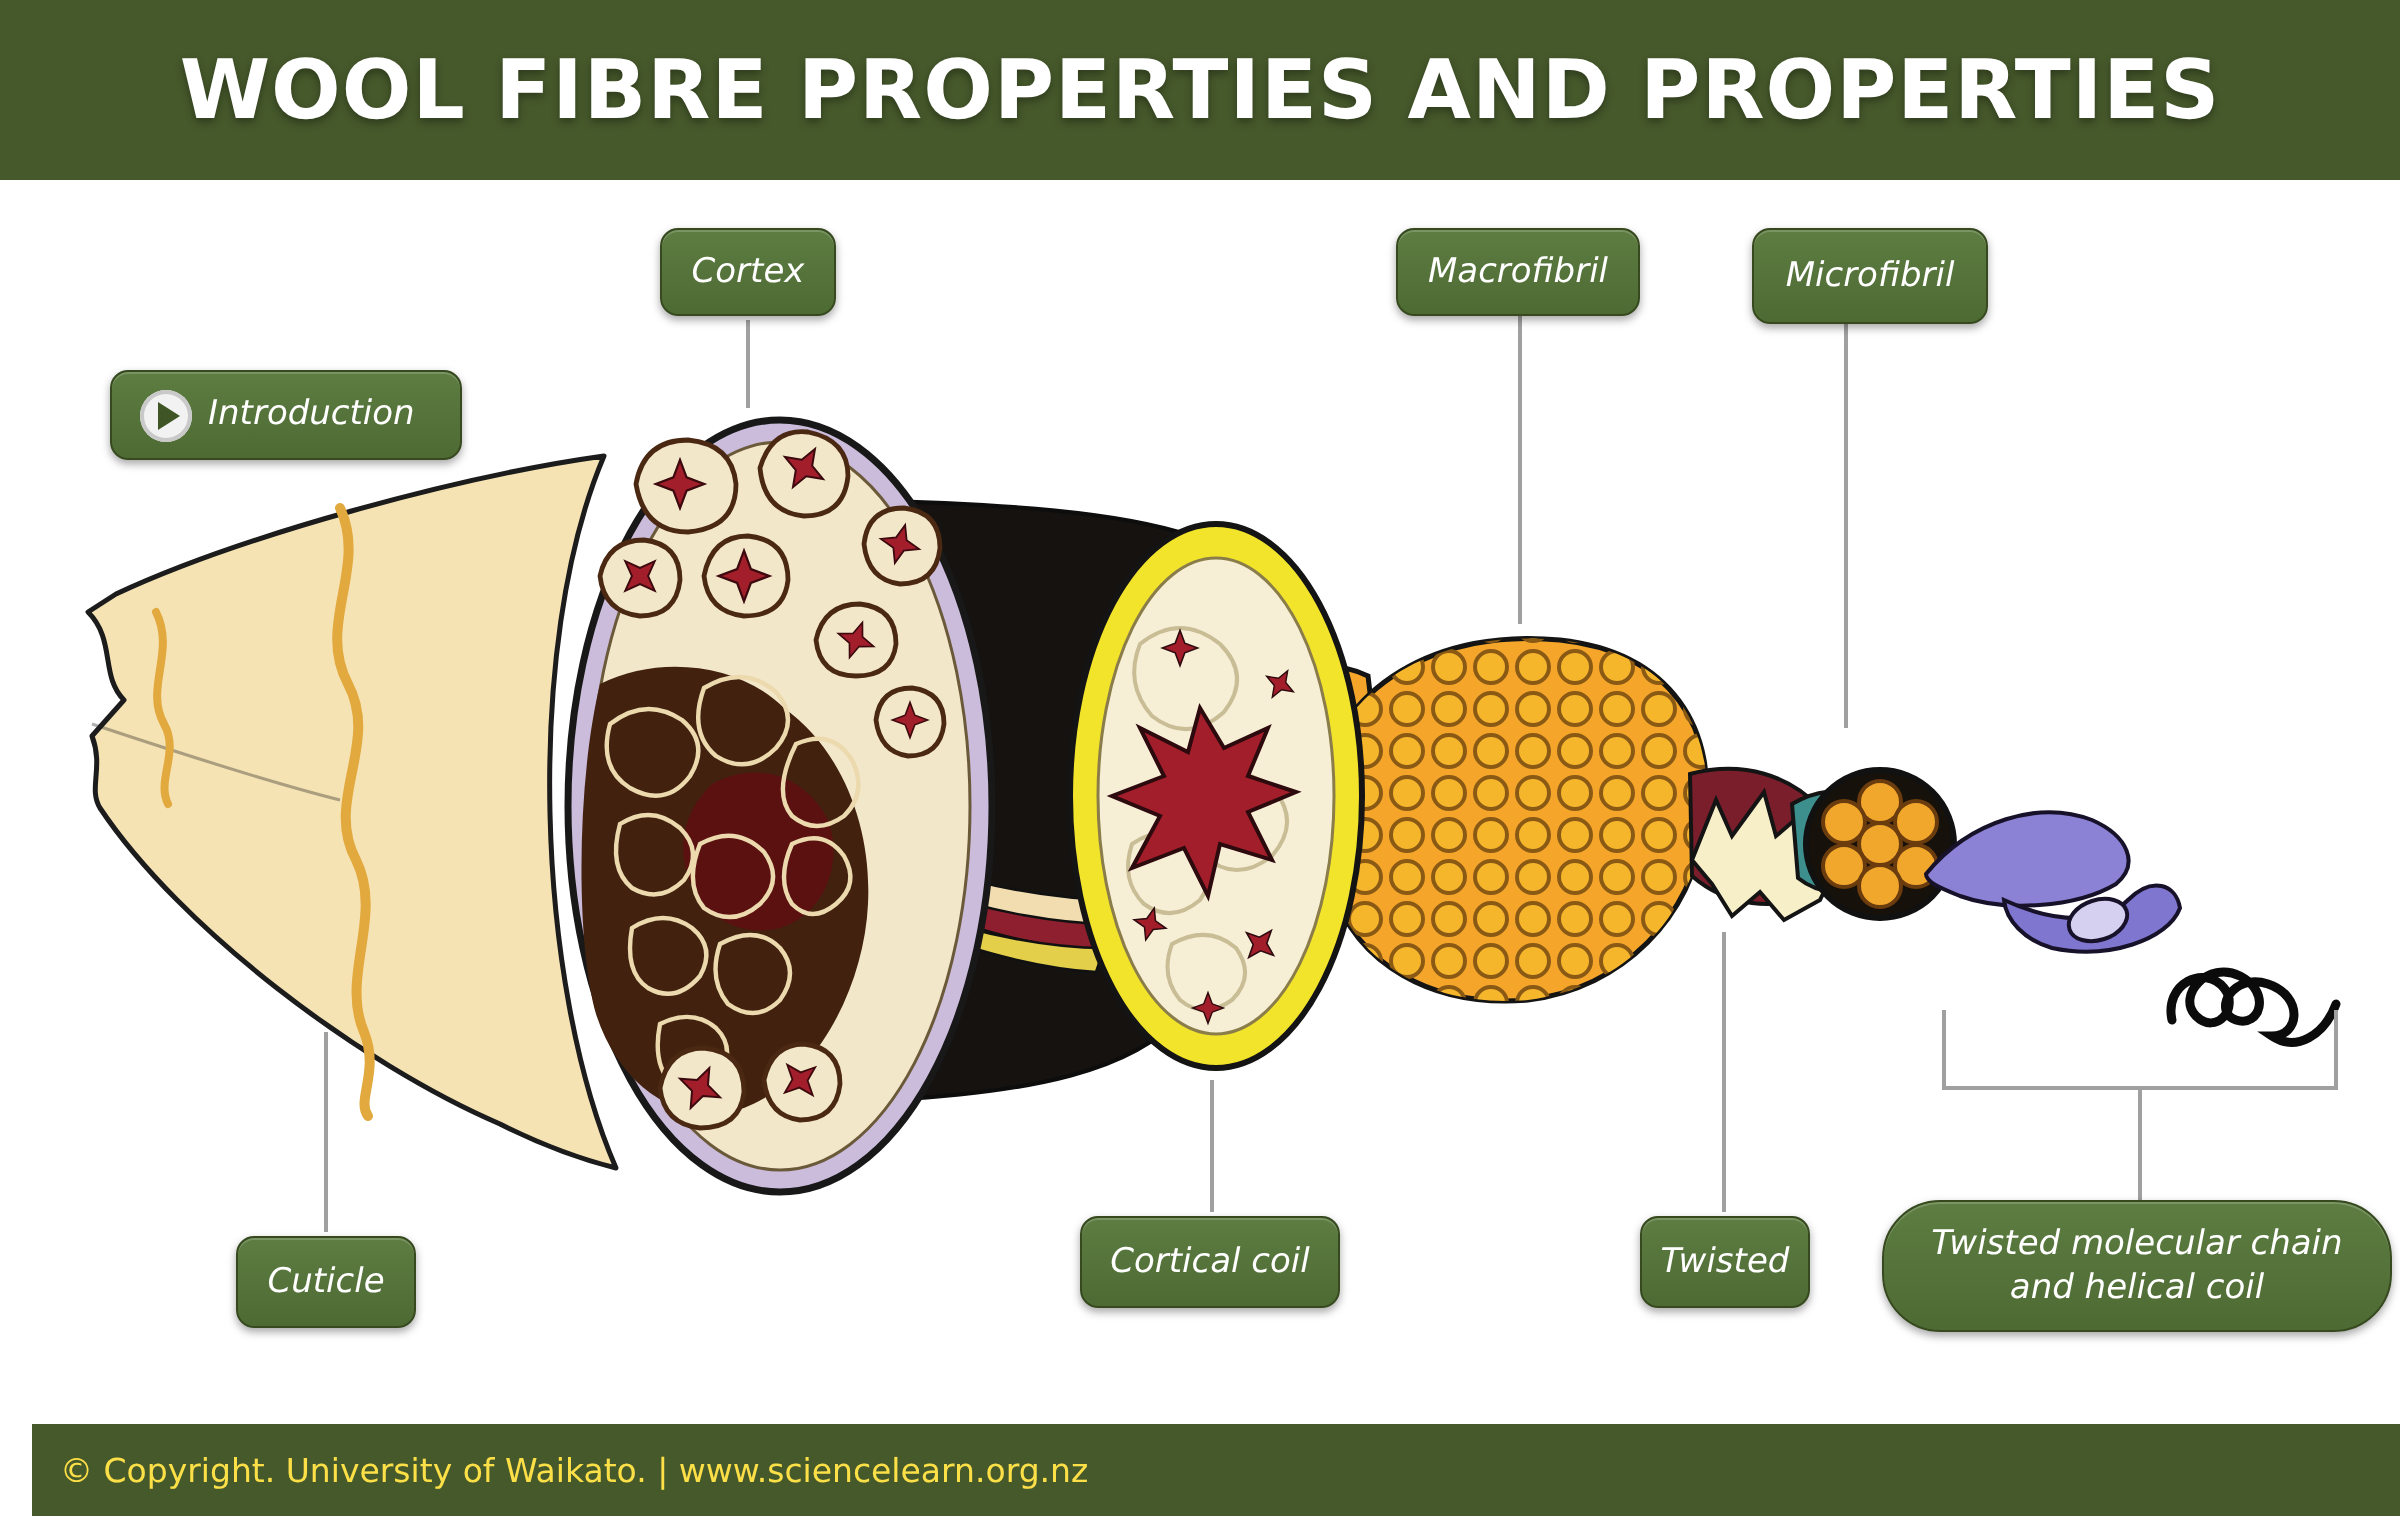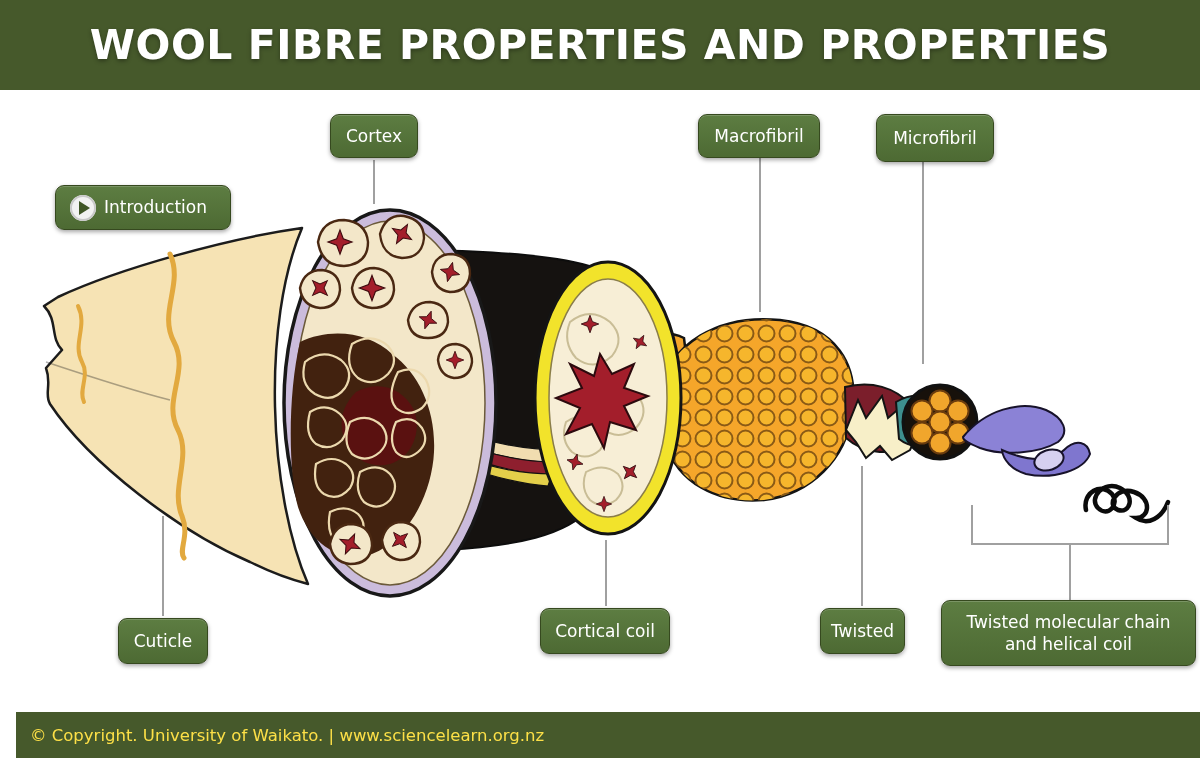--- a/index.html
+++ b/index.html
@@ -25,21 +25,21 @@
   }
 
   svg.art { position:absolute; top:92px; left:0; }
 
   button.lbl {
     position:absolute; display:flex; align-items:center; justify-content:center;
     background:linear-gradient(180deg,var(--label-bg-light,#5d7d42),var(--label-bg,#4d6a33));
     color:#fff; font-size:17px; font-family:inherit;
     border:1px solid #36491f; border-radius:9px;
     box-shadow:0 2px 4px rgba(0,0,0,.35), inset 0 1px 0 rgba(255,255,255,.18);
-    cursor:pointer; text-align:center; line-height:1.32;
+    cursor:pointer; text-align:center; line-height:1.32;font-style:italic;
   }
   button.lbl.twolines { flex-direction:column; }
 
   .intro { gap:8px; padding:0 14px; }
   .play {
     width:26px; height:26px; border-radius:50%; background:#f2f2f2; flex:0 0 auto;
     display:flex; align-items:center; justify-content:center;
     box-shadow:inset 0 0 0 2px #c9c9c9;
   }
   .play::after {
@@ -210,21 +210,21 @@
   <button class="lbl" style="left:698px; top:114px; width:122px; height:44px;">Macrofibril</button>
 
   <button class="lbl" style="left:876px; top:114px; width:118px; height:48px;">Microfibril</button>
 
   <button class="lbl" style="left:118px; top:618px; width:90px; height:46px;">Cuticle</button>
 
   <button class="lbl" style="left:540px; top:608px; width:130px; height:46px;">Cortical coil</button>
 
   <button class="lbl" style="left:820px; top:608px; width:85px; height:46px;">Twisted</button>
 
-  <button class="lbl twolines" style="left:941px; top:600px; width:255px; height:66px;">
+  <button class="lbl twolines" style="left:941px; top:600px; width:255px; height:66px;border-radius:29px;">
     <span>Twisted molecular chain</span>
     <span>and helical coil</span>
   </button>
 
   <div class="footer">
     <span>© Copyright. University of Waikato. | www.sciencelearn.org.nz</span>
   </div>
 
 </div>
 

